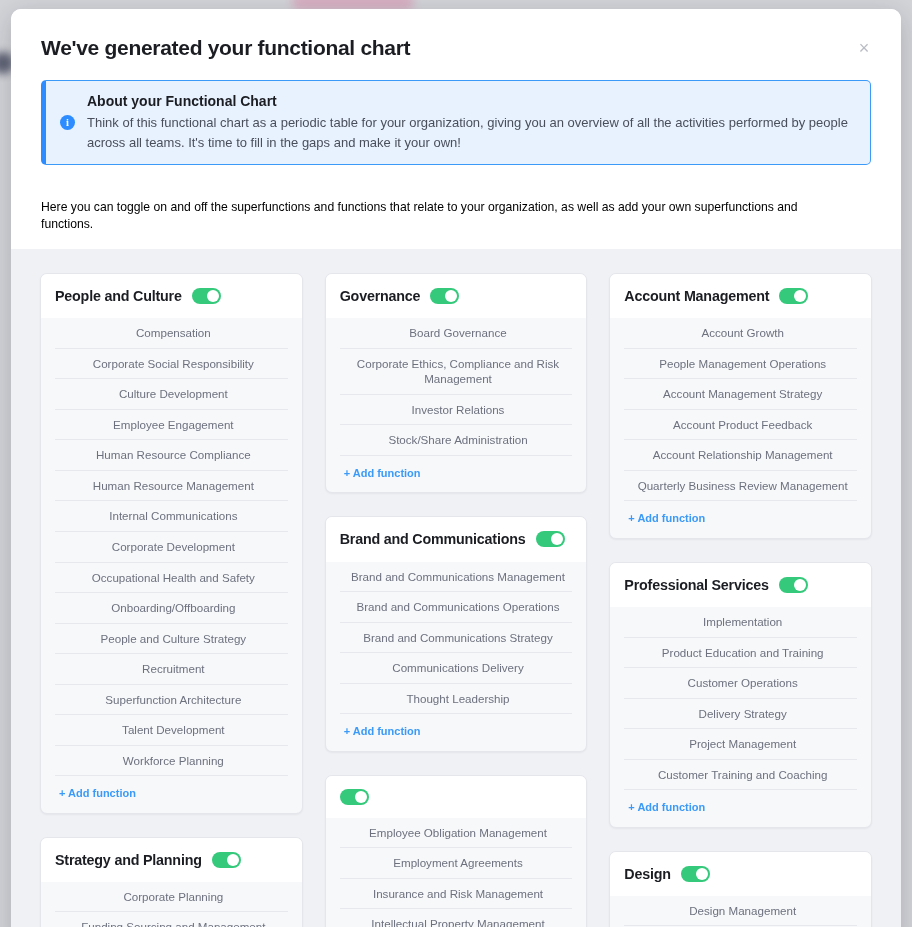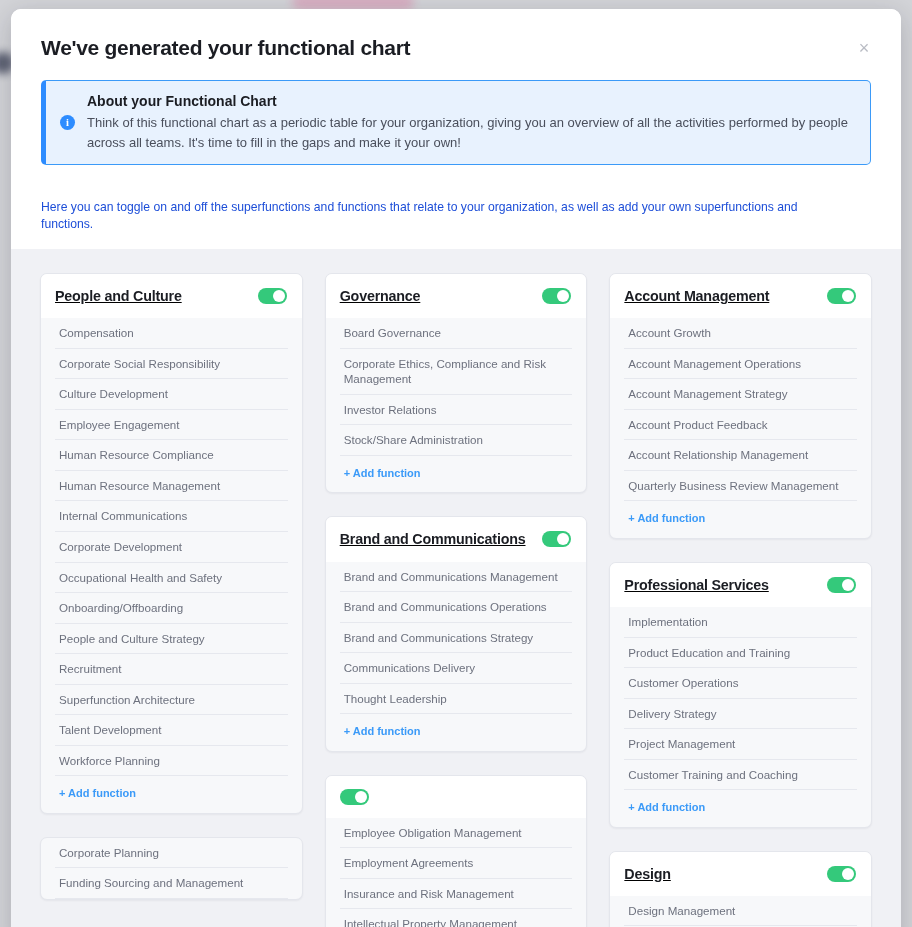--- a/index.html
+++ b/index.html
@@ -123,21 +123,21 @@
     line-height: 1.3;
   }
   .info-body {
     font-size: 13px;
     color: #4a4f5c;
     line-height: 1.48;
   }
 
   .sub-note {
     font-size: 12.2px;
-    color: #1d4ed8;
+    color: #000000;
     padding: 16px 48px 16px 30px;
     background: #ffffff;
     line-height: 1.4;
   }
 
   
   .board {
     background: #f0f1f5;
     padding: 24px 0 0 0;
     height: 733px;
@@ -162,24 +162,23 @@
     background: #f7f8fa;
     border: 1px solid #e4e6ec;
     border-radius: 7px;
     overflow: hidden;
     box-shadow: 0 1px 2px rgba(25,28,40,.05);
   }
   .card-header {
     background: #ffffff;
     display: flex;
     align-items: center;
-    justify-content: space-between;
+    justify-content: flex-start;
     padding: 13px 15px 13px 14px;
     gap: 10px;
-    text-decoration: underline;
   }
   .card-title {
     font-size: 14.3px;
     font-weight: bold;
     color: #1b1d23;
     letter-spacing: -0.2px;
     line-height: 1.28;
   }
   .toggle {
     flex: 0 0 auto;
@@ -205,20 +204,21 @@
   .card-body {
     padding: 0 14px;
   }
   .fn-row {
     font-size: 11.6px;
     color: #6d717e;
     padding: 7px 0 7px 4px;
     border-bottom: 1px solid #e6e8ee;
     line-height: 1.34;
     cursor: pointer;
+    text-align: center;
   }
   .add-fn {
     font-size: 11px;
     font-weight: bold;
     color: #3b9af8;
     padding: 10px 0 12px 4px;
     cursor: pointer;
     line-height: 1.3;
   }
 </style>
@@ -270,20 +270,26 @@
               <div class="fn-row">Onboarding/Offboarding</div>
               <div class="fn-row">People and Culture Strategy</div>
               <div class="fn-row">Recruitment</div>
               <div class="fn-row">Superfunction Architecture</div>
               <div class="fn-row">Talent Development</div>
               <div class="fn-row">Workforce Planning</div>
               <div class="add-fn">+ Add function</div>
             </div>
           </div>
           <div class="card">
+            <div class="card-header">
+              <div class="card-title">Strategy and Planning</div>
+              <button class="toggle">
+                <span class="knob"></span>
+              </button>
+            </div>
             <div class="card-body">
               <div class="fn-row">Corporate Planning</div>
               <div class="fn-row">Funding Sourcing and Management</div>
             </div>
           </div>
         </div>
         <div class="column">
           <div class="card">
             <div class="card-header">
               <div class="card-title">Governance</div>
@@ -332,21 +338,21 @@
         <div class="column">
           <div class="card">
             <div class="card-header">
               <div class="card-title">Account Management</div>
               <button class="toggle">
                 <span class="knob"></span>
               </button>
             </div>
             <div class="card-body">
               <div class="fn-row">Account Growth</div>
-              <div class="fn-row">Account Management Operations</div>
+              <div class="fn-row">People Management Operations</div>
               <div class="fn-row">Account Management Strategy</div>
               <div class="fn-row">Account Product Feedback</div>
               <div class="fn-row">Account Relationship Management</div>
               <div class="fn-row">Quarterly Business Review Management</div>
               <div class="add-fn">+ Add function</div>
             </div>
           </div>
           <div class="card">
             <div class="card-header">
               <div class="card-title">Professional Services</div>

